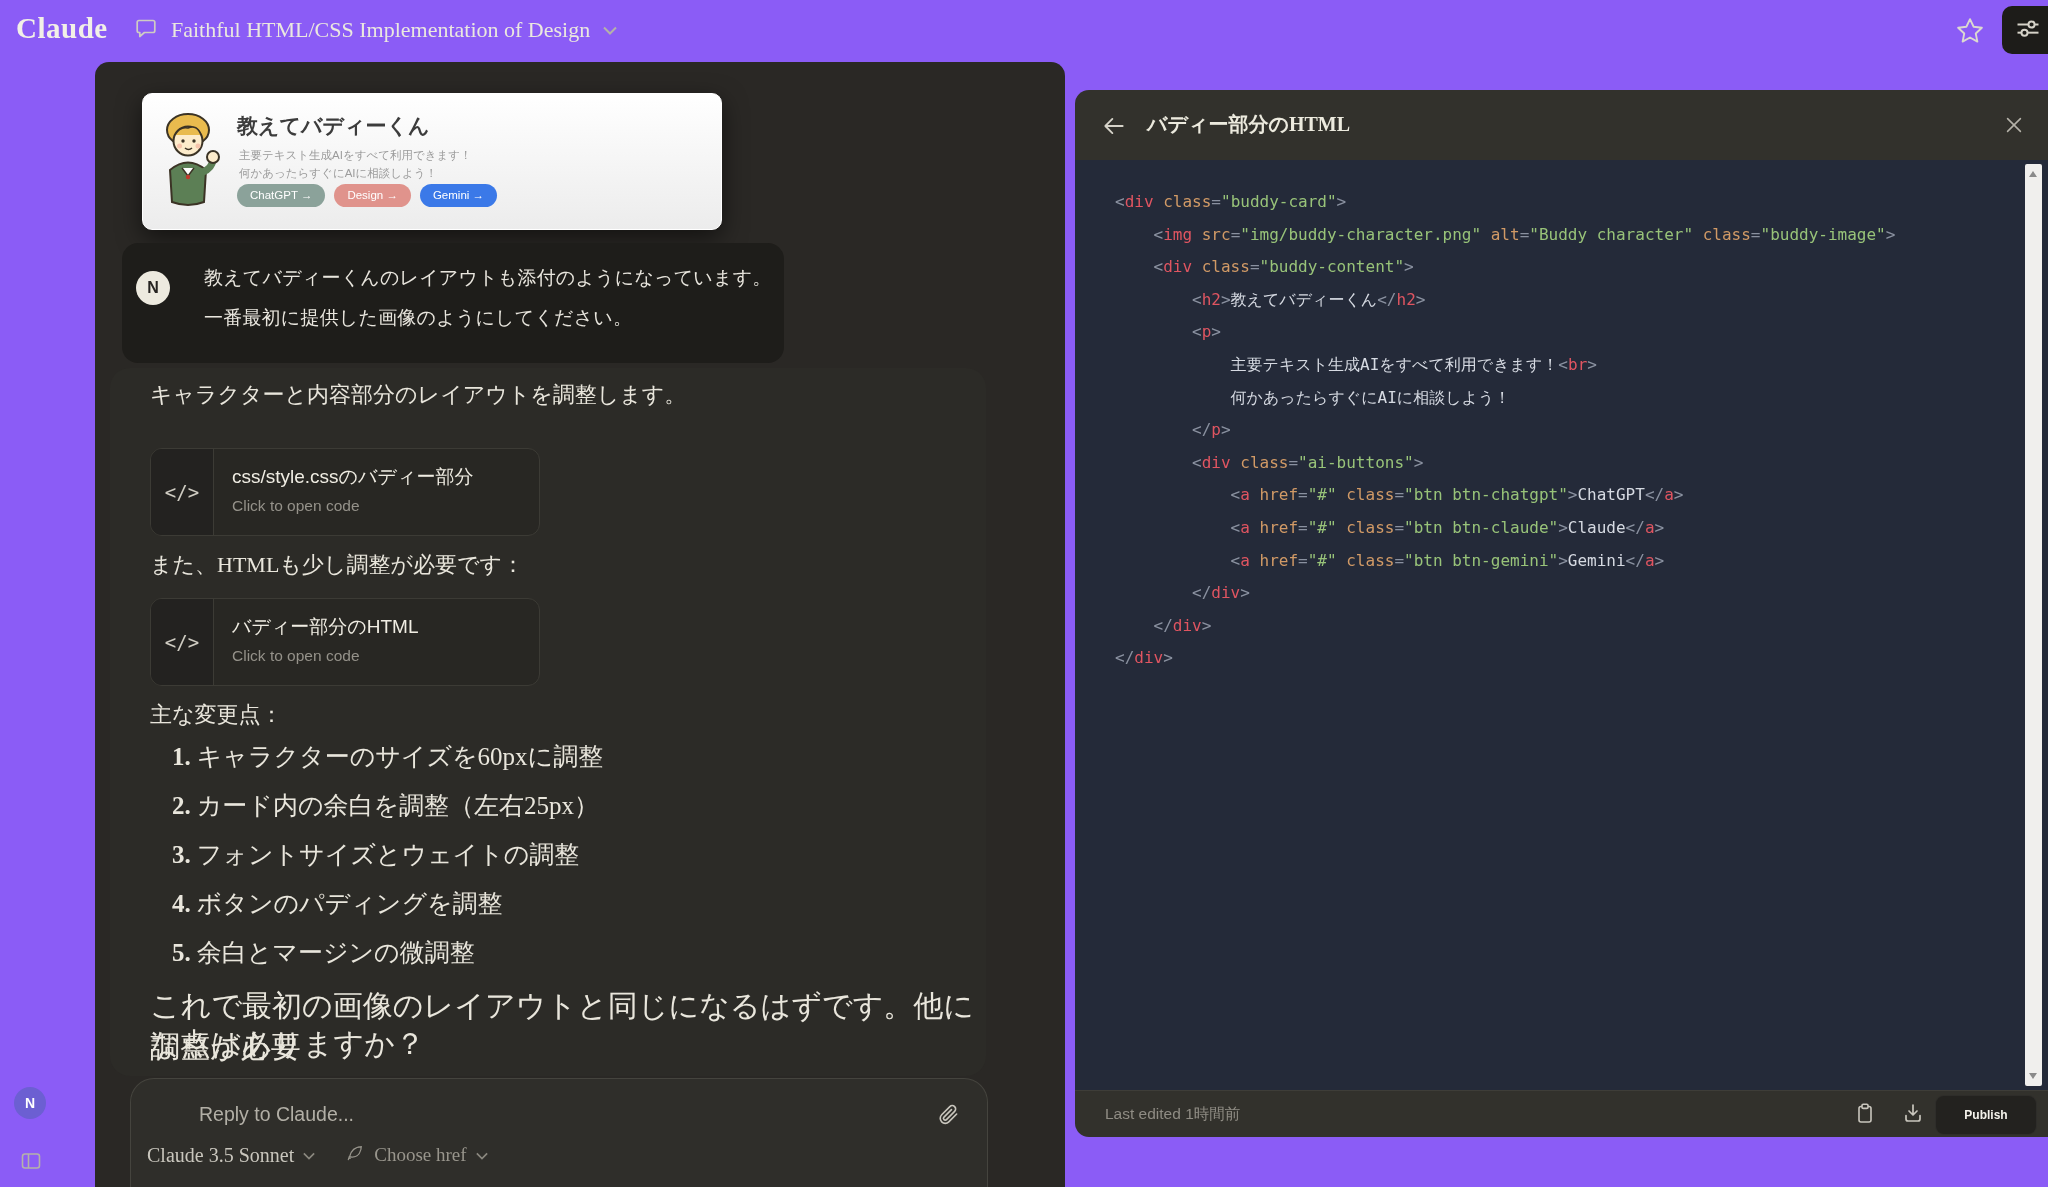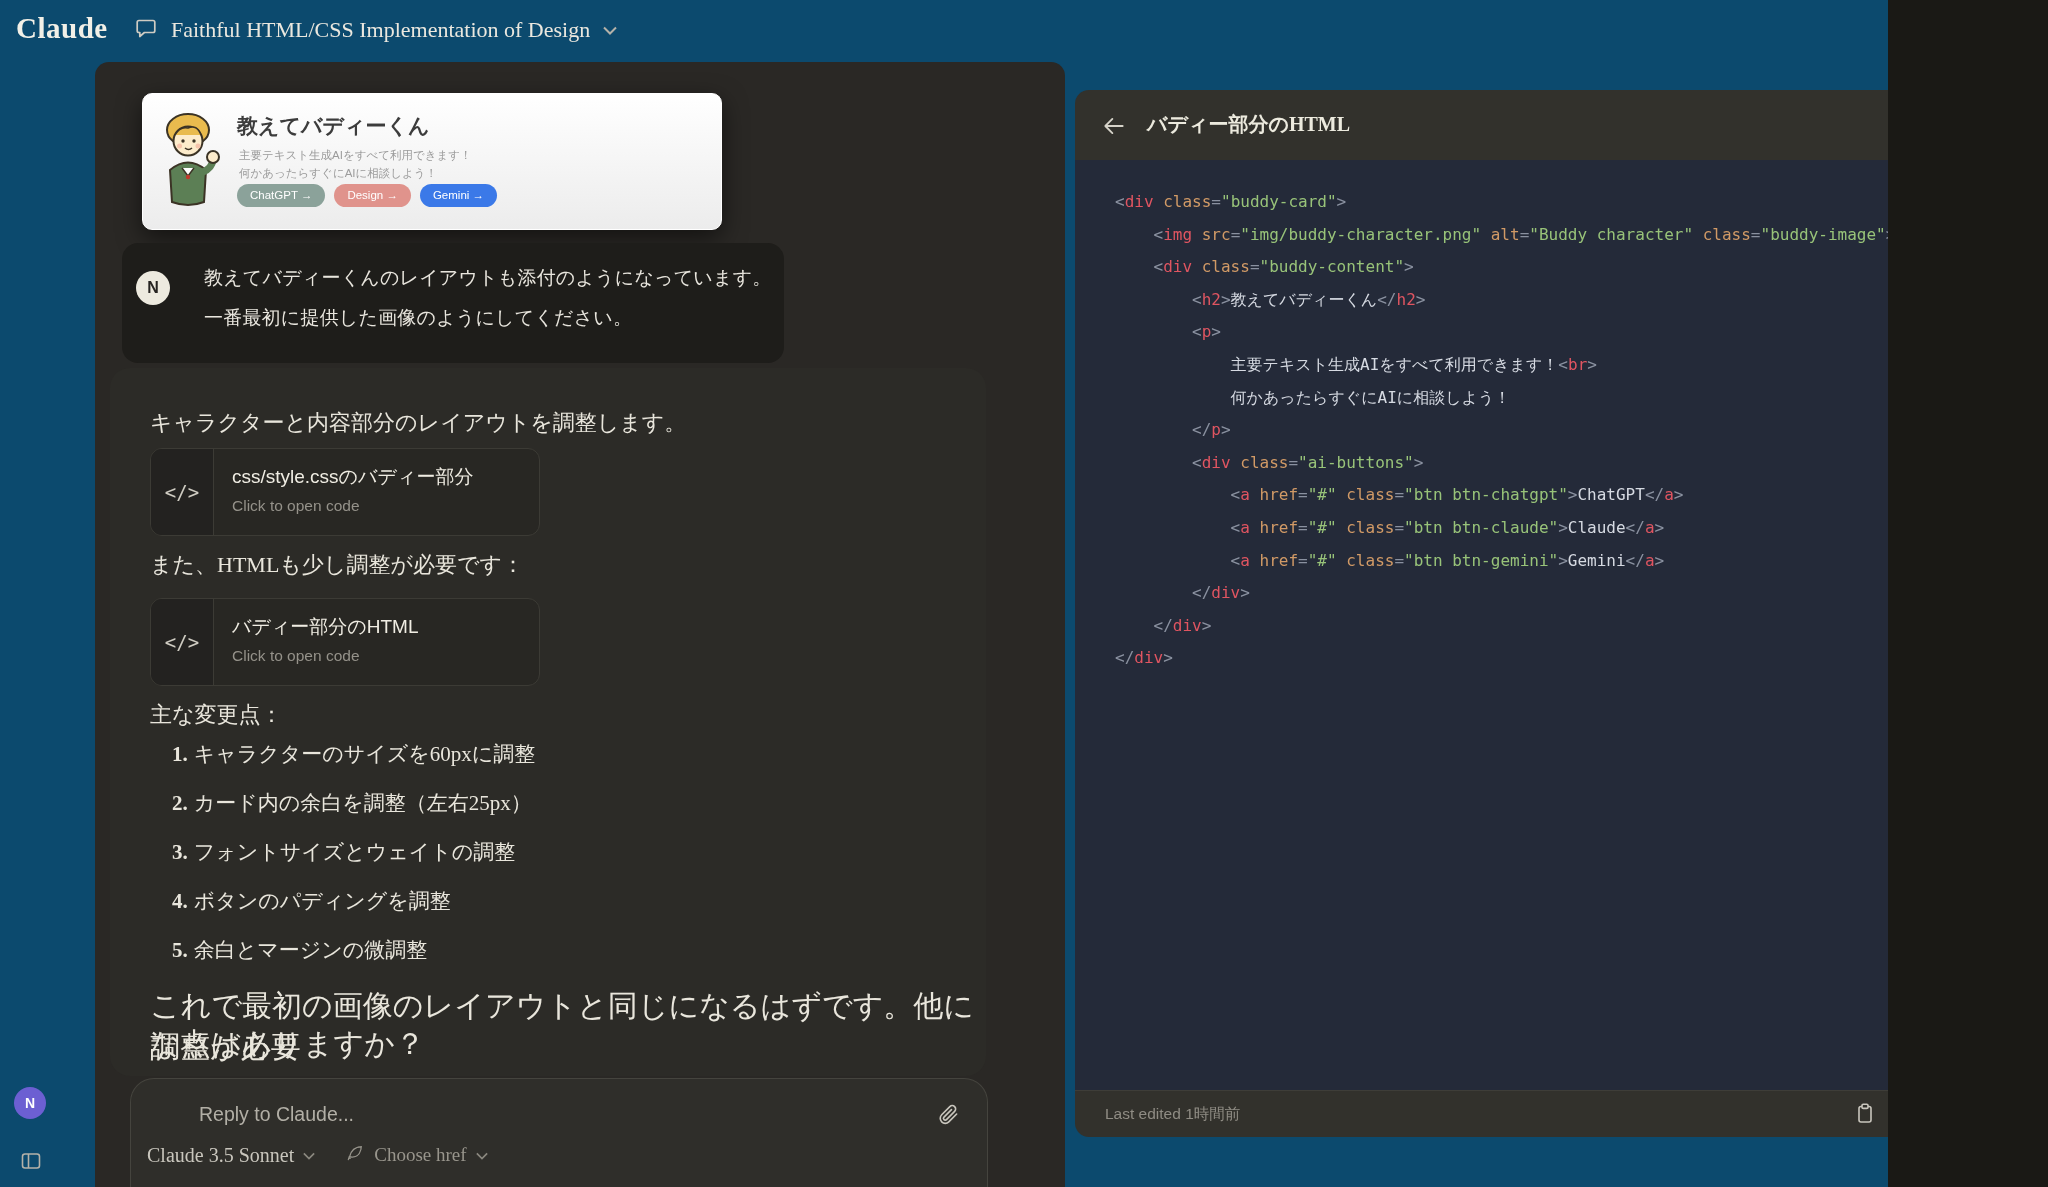--- a/index.html
+++ b/index.html
@@ -1,16 +1,16 @@
 <!DOCTYPE html>
 <html><head>
 <meta charset="utf-8">
 <style>
   html,body{margin:0;padding:0;background:#1a1915;}
-  .screen{position:relative;width:1888px;height:1187px;background:#0c4a6e;overflow:hidden;
+  .screen{position:relative;width:2048px;height:1187px;background:#8b5cf6;overflow:hidden;
           font-family:"Liberation Sans",sans-serif;color:#e8e5dc;}
   .serif{font-family:"Liberation Serif","DejaVu Serif",serif;}
 
   
   .topbar{position:absolute;left:0;top:0;width:2048px;height:60px;}
   .logo{position:absolute;left:16px;top:12px;font-family:"Liberation Serif","DejaVu Serif",serif;
         font-size:29px;font-weight:600;color:#f2f0e7;letter-spacing:.5px;}
   .title-group{position:absolute;left:134px;top:0;height:60px;display:flex;align-items:center;gap:13px;cursor:pointer;}
   .chat-title{font-family:"Liberation Serif","DejaVu Serif",serif;font-size:22px;color:#ebe8df;}
   .star-btn{position:absolute;left:1952px;top:13px;width:36px;height:36px;display:flex;align-items:center;justify-content:center;}
@@ -33,32 +33,32 @@
   
   .user-bubble{position:absolute;left:122px;top:243px;width:662px;height:120px;background:#1e1d1a;border-radius:16px;}
   .user-avatar{position:absolute;left:14px;top:28px;width:34px;height:34px;border-radius:50%;background:#edeadf;
         color:#262421;font-weight:bold;font-size:16px;display:flex;align-items:center;justify-content:center;}
   .user-line{position:absolute;left:82px;font-size:19px;color:#e9e6de;letter-spacing:.2px;}
   .user-line.l1{top:22px;} .user-line.l2{top:62px;}
 
   
   .assistant-card{position:absolute;left:110px;top:368px;width:876px;height:708px;background:#2c2b27;border-radius:20px;}
   .a-para{position:absolute;left:40px;font-family:"Liberation Serif","DejaVu Serif",serif;font-size:22px;color:#e9e6dc;}
-  .a-para.p1{top:40px;} .a-para.p2{top:182px;} .a-para.p3{top:332px;}
+  .a-para.p1{top:12px;} .a-para.p2{top:182px;} .a-para.p3{top:332px;}
   .artifact-card{position:absolute;left:40px;width:388px;height:86px;background:#282723;border:1px solid #3c3b35;
         border-radius:12px;cursor:pointer;display:flex;}
   .artifact-card.a1{top:80px;} .artifact-card.a2{top:230px;}
   .artifact-icon-col{width:62px;border-right:1px solid #3c3b35;background:#232220;border-radius:11px 0 0 11px;
         display:flex;align-items:center;justify-content:center;font-family:"DejaVu Sans Mono",monospace;
         font-size:19px;color:#cfccc2;}
   .artifact-meta{padding:15px 0 0 18px;}
   .artifact-title{font-size:19px;font-weight:normal;color:#f0ede3;white-space:nowrap;}
   .artifact-sub{font-size:15.5px;color:#95928a;margin-top:7px;}
   .changes-list{position:absolute;left:62px;top:372px;margin:0;padding:0;list-style:none;}
-  .changes-list li{font-family:"Liberation Serif","DejaVu Serif",serif;font-size:21px;color:#e9e6dc;height:49px;}
+  .changes-list li{font-family:"Liberation Serif","DejaVu Serif",serif;font-size:25px;color:#e9e6dc;height:49px;}
   .changes-list .num{font-weight:bold;margin-right:6px;}
   .a-closing{position:absolute;left:40px;font-family:"Liberation Serif","DejaVu Serif",serif;font-size:30px;color:#e9e6dc;}
   .a-closing.c1{top:618px;} .a-closing.c2{top:656px;}
 
   
   .composer{position:absolute;left:130px;top:1078px;width:856px;height:109px;background:#2f2e2a;
         border:1px solid #454playback43e;border:1px solid #45443e;border-bottom:none;border-radius:24px 24px 0 0;}
   .reply-input{position:absolute;left:66px;top:14px;width:660px;height:40px;background:transparent;border:none;outline:none;
         font-family:"Liberation Sans",sans-serif;font-size:19.5px;color:#ece9e0;}
   .reply-input::placeholder{color:#b2afa6;}

